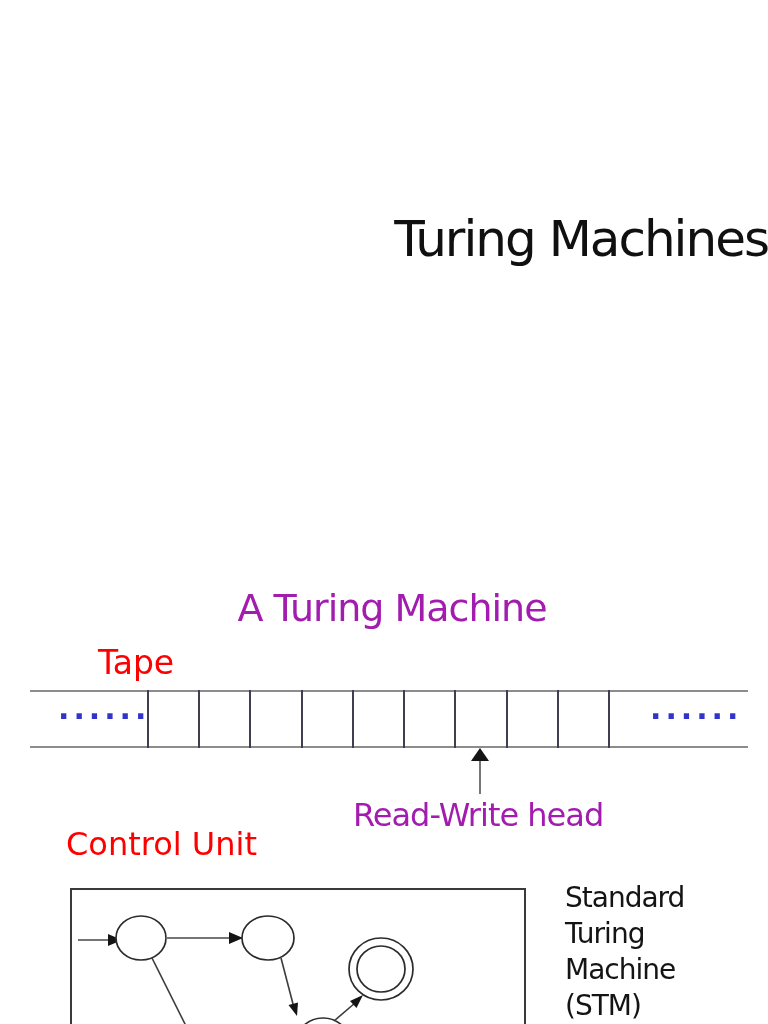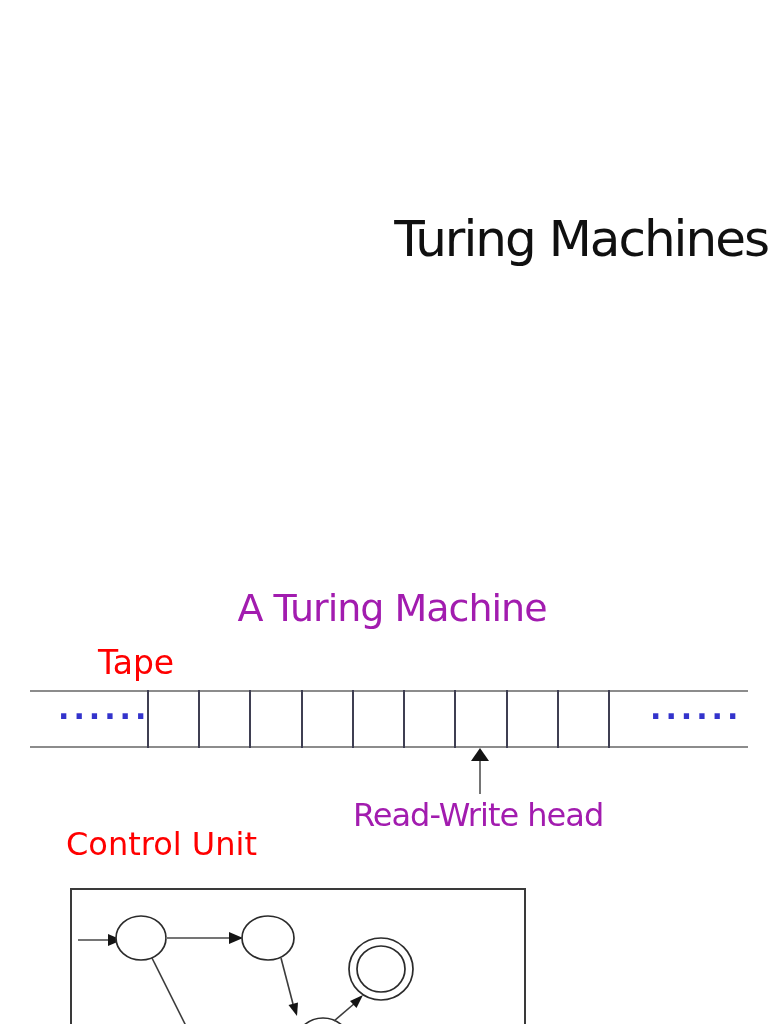--- a/index.html
+++ b/index.html
@@ -109,14 +109,20 @@
 
     <ellipse cx="323" cy="1043" rx="27" ry="25" fill="#ffffff" stroke="#2b2b2b" stroke-width="1.7"></ellipse>
 
     <line x1="334" y1="1021" x2="355" y2="1003" stroke="#3c3c3c" stroke-width="1.6"></line>
     <polygon points="363,995 356.5,1008 350,1001" fill="#141414"></polygon>
 
     <ellipse cx="381" cy="969" rx="32" ry="31" fill="#ffffff" stroke="#2b2b2b" stroke-width="1.7"></ellipse>
     <ellipse cx="381" cy="969" rx="24" ry="23" fill="none" stroke="#2b2b2b" stroke-width="1.7"></ellipse>
   </svg>
 
+  <div class="stm-text">
+    <div>Standard</div>
+    <div>Turing</div>
+    <div>Machine</div>
+    <div>(STM)</div>
+  </div>
 
 </div>
 
 </body></html>

